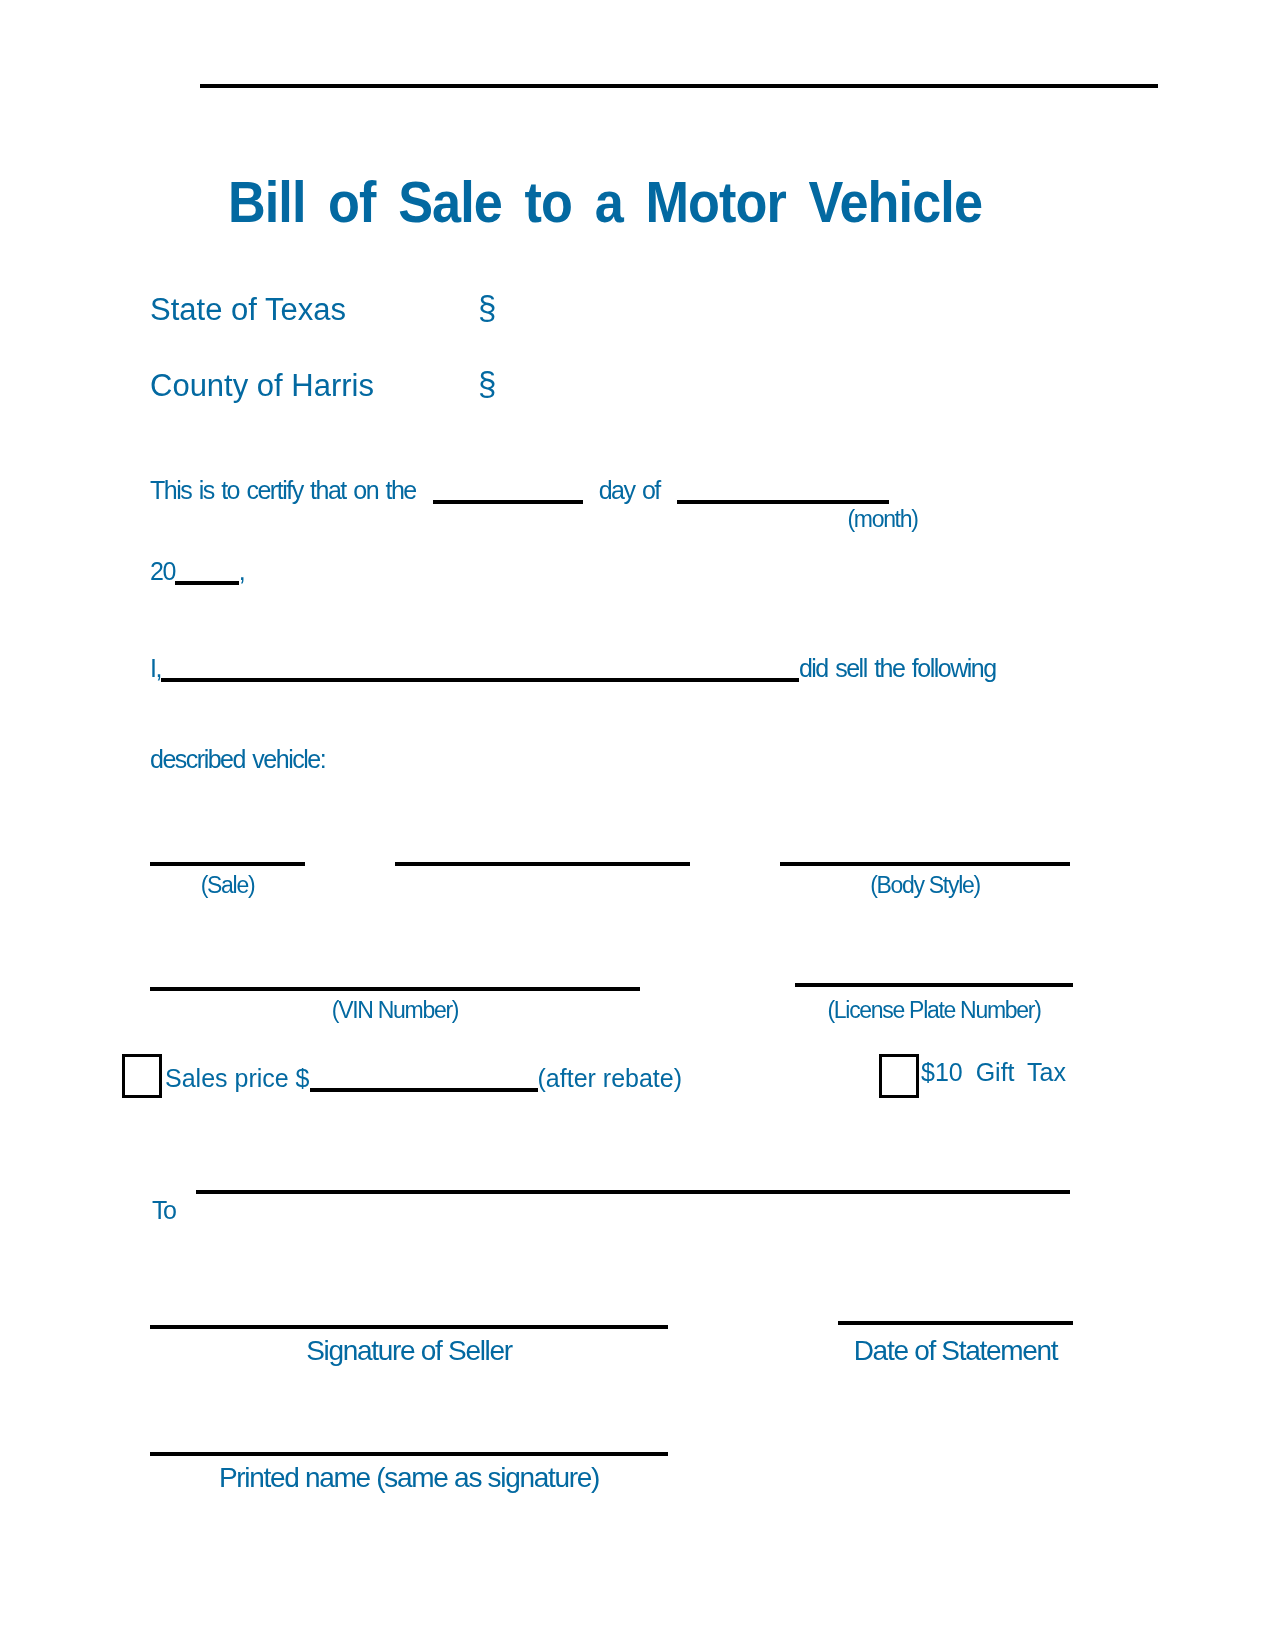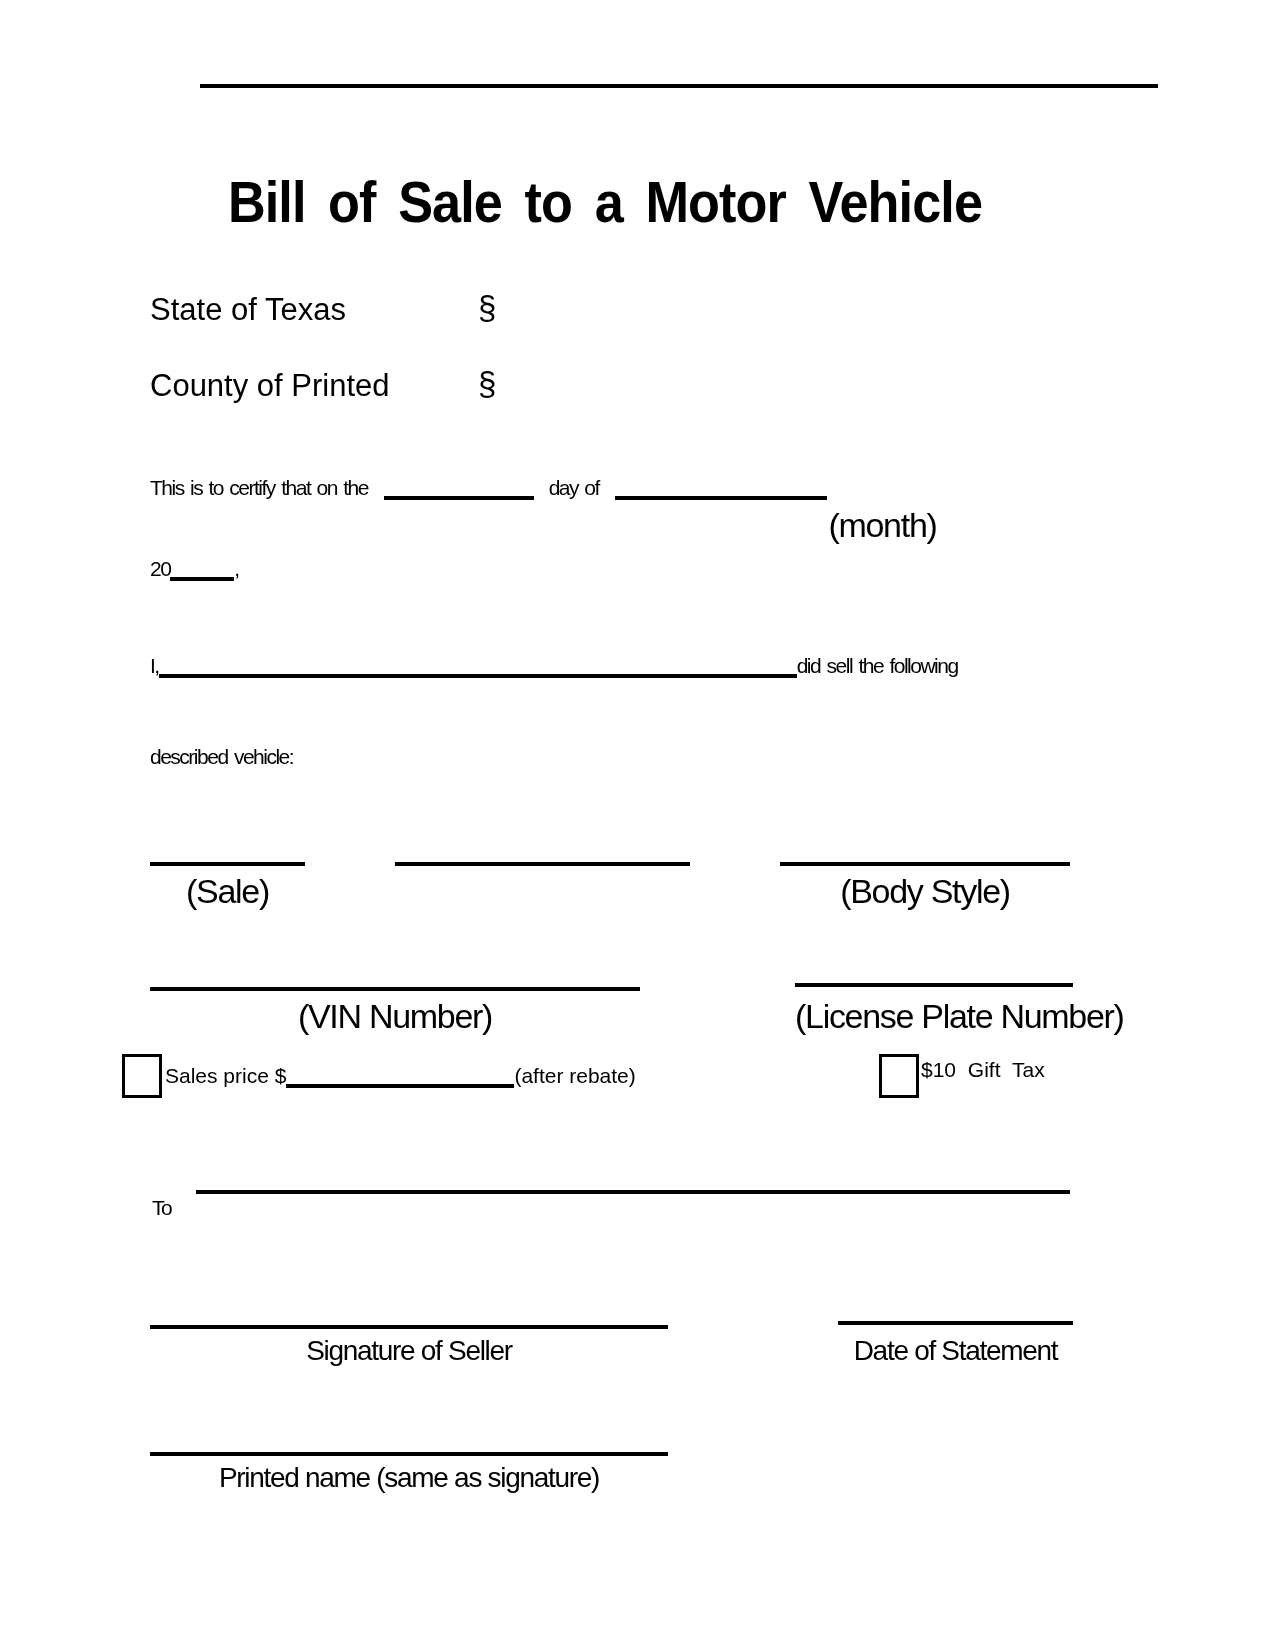--- a/index.html
+++ b/index.html
@@ -1,60 +1,60 @@
 <!DOCTYPE html>
 <html><head>
 <meta charset="utf-8">
 <style>
   html,body { margin:0; padding:0; background:#888; }
   .page {
     position:relative; width:1275px; height:1650px; margin:0 auto;
-    background:#ffffff; color:#000000;
+    background:#ffffff; color:#0369a1;
     font-family:"Liberation Sans", sans-serif;
     overflow:hidden;
   }
   .abs { position:absolute;text-align:right; }
   .hline { position:absolute; height:4px; background:#000; }
   .blank {
     display:inline-block; height:1.0em;
     border-bottom:4px solid #000;
     position:relative; top:5px;
   }
   .narrow { letter-spacing:-1.5px; word-spacing:2px; }
   .title {
     position:absolute; left:140px; top:168px; width:930px;
     font-size:58px; font-weight:bold; text-align:center;
     letter-spacing:-1px; word-spacing:10px;
     transform:scaleX(0.90); transform-origin:50% 50%;
     white-space:nowrap;
   }
-  .bodytext { font-size:21px; white-space:nowrap; }
+  .bodytext { font-size:25px; white-space:nowrap; }
   .label-c {
-    position:absolute; text-align:center; font-size:34px;
+    position:absolute; text-align:center; font-size:23px;
     letter-spacing:-1.3px; white-space:nowrap;
   }
   .checkbox {
     position:absolute; width:34px; height:38px;
     border:3px solid #000; background:#fff; cursor:pointer;
   }
   .sect { font-size:33px; }
 </style>
 </head>
 <body>
 
 <div class="page">
 
   <div class="hline" style="left:200px; top:84px; width:958px;"></div>
 
   <div class="title">Bill of Sale to a Motor Vehicle</div>
 
   <div class="abs bodytext" style="left:150px; top:292px; font-size:31px;">State of Texas</div>
   <div class="abs sect" style="left:478px; top:289px;">§</div>
 
-  <div class="abs bodytext" style="left:150px; top:368px; font-size:31px;">County of Printed</div>
+  <div class="abs bodytext" style="left:150px; top:368px; font-size:31px;">County of Harris</div>
   <div class="abs sect" style="left:478px; top:365px;">§</div>
 
   <div class="abs bodytext narrow" style="left:150px; top:470px;">
     <span>This is to certify that on the</span>
     <span class="blank" style="width:150px; margin:0 8px 0 10px;"></span>
     <span>day of</span>
     <span class="blank" style="width:212px; margin-left:10px;"></span>
   </div>
   <div class="label-c" style="left:775px; top:506px; width:215px;">(month)</div>
 

